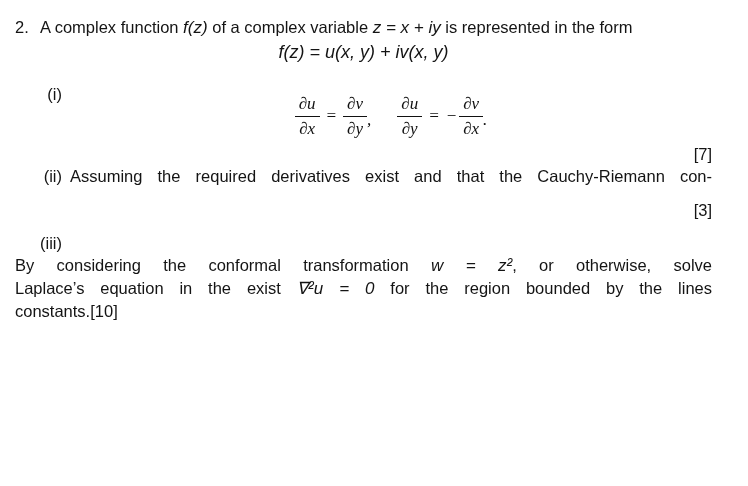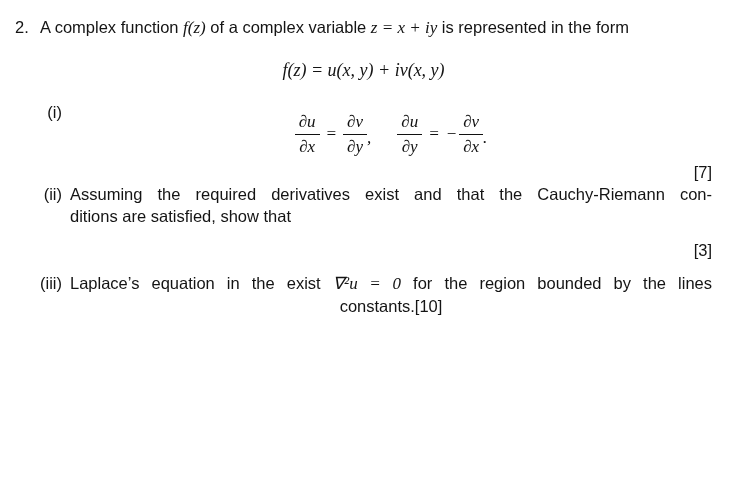--- a/index.html
+++ b/index.html
@@ -14,56 +14,56 @@
     height: 486px;
     background: #ffffff;
     color: #141414;
     font-family: "Liberation Sans", sans-serif;
     font-size: 16.5px;
     line-height: 22px;
     padding: 16px 36px 0 15px;
     overflow: hidden;
   }
   .math {
-    font-family: Liberation Serif, serif;
+    font-family: Liberation Sans, sans-serif;
     font-style: italic;
     font-size: 17px;
   }
   .intro {
     display: flex;
     white-space: nowrap;
   }
   .q-num {
     width: 25px;
     flex-shrink: 0;
   }
   .display-eq {
     text-align: center;
     line-height: 24px;
-    margin-top: 19px;
+    margin-top: 1px;
   }
   .display-eq .math {
     font-size: 18px;
   }
   .item {
     display: flex;
   }
   .item-label {
     width: 47px;
     flex-shrink: 0;
     text-align: right;
     margin-right: 8px;
   }
   .item-content {
     flex: 1;
     min-width: 0;
   }
   .item-i { margin-top: 19px; }
   .item-ii { margin-top: 0; }
-  .item-iii { margin-top: 11px; }
+  .item-iii { margin-top: 11px; flex-direction: column; }
   .jline {
     text-align: justify;
     text-align-last: justify;
   }
   .cr-eq {
     display: flex;
     justify-content: center;
     align-items: center;
     margin-top: 10px;
     font-family: "Liberation Serif", "DejaVu Serif", serif;
@@ -97,21 +97,21 @@
   }
   .marks-row {
     text-align: right;
     line-height: 22px;
   }
   .marks-row-i { margin-top: 5px; }
   .marks-row-ii { margin-top: 12px; }
   .eq-ii { margin-top: 17px; }
   .last-line-row {
     display: flex;
-    justify-content: center;
+    justify-content: flex-start;
   }
 </style>
 </head>
 <body>
 
 <div class="page">
 
   <div class="intro">
     <span class="q-num">2.</span>
     <div><span>A complex function </span><span class="math">f(z)</span><span> of a complex variable </span><span class="math">z = x + iy</span><span> is represented in the form</span></div>
@@ -151,28 +151,28 @@
       </div>
 
       <div class="marks-row marks-row-i">[7]</div>
     </div>
   </div>
 
   <div class="item item-ii">
     <span class="item-label">(ii)</span>
     <div class="item-content">
       <div class="jline">Assuming the required derivatives exist and that the Cauchy-Riemann con-</div>
-      <div>ditions are satisfied, show that</div>
       <div class="marks-row marks-row-ii">[3]</div>
     </div>
   </div>
 
   <div class="item item-iii">
     <span class="item-label">(iii)</span>
     <div class="item-content">
+      <div class="jline"><span>By considering the conformal transformation </span><span class="math">w = z²</span><span>, or otherwise, solve</span></div>
       <div class="jline"><span>Laplace’s equation in the exist </span><span class="math">∇²u = 0</span><span> for the region bounded by the lines</span></div>
       <div class="last-line-row">
         <span>constants.</span>
         <span>[10]</span>
       </div>
     </div>
   </div>
 
 </div>
 

